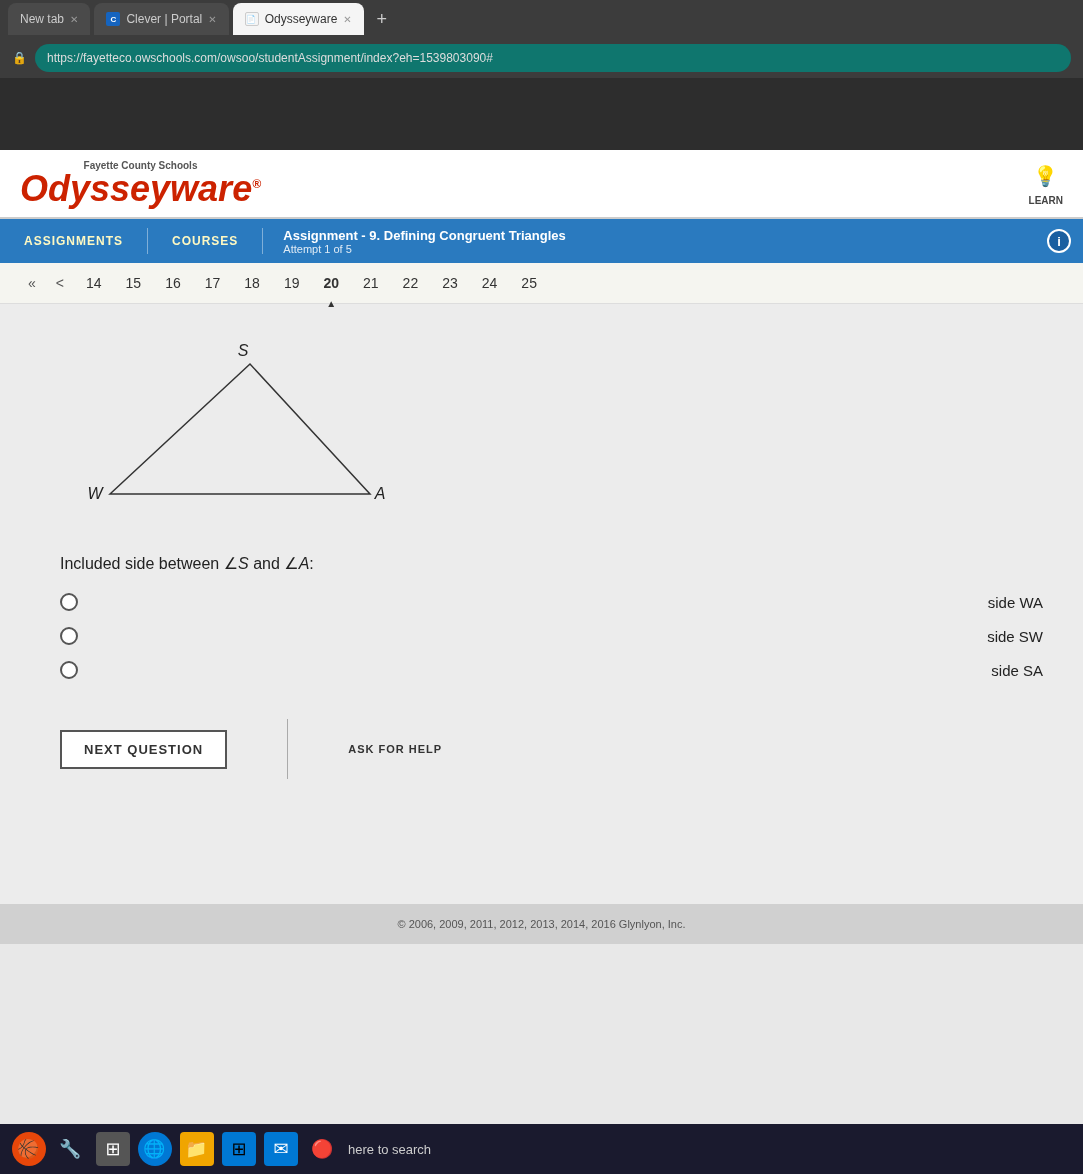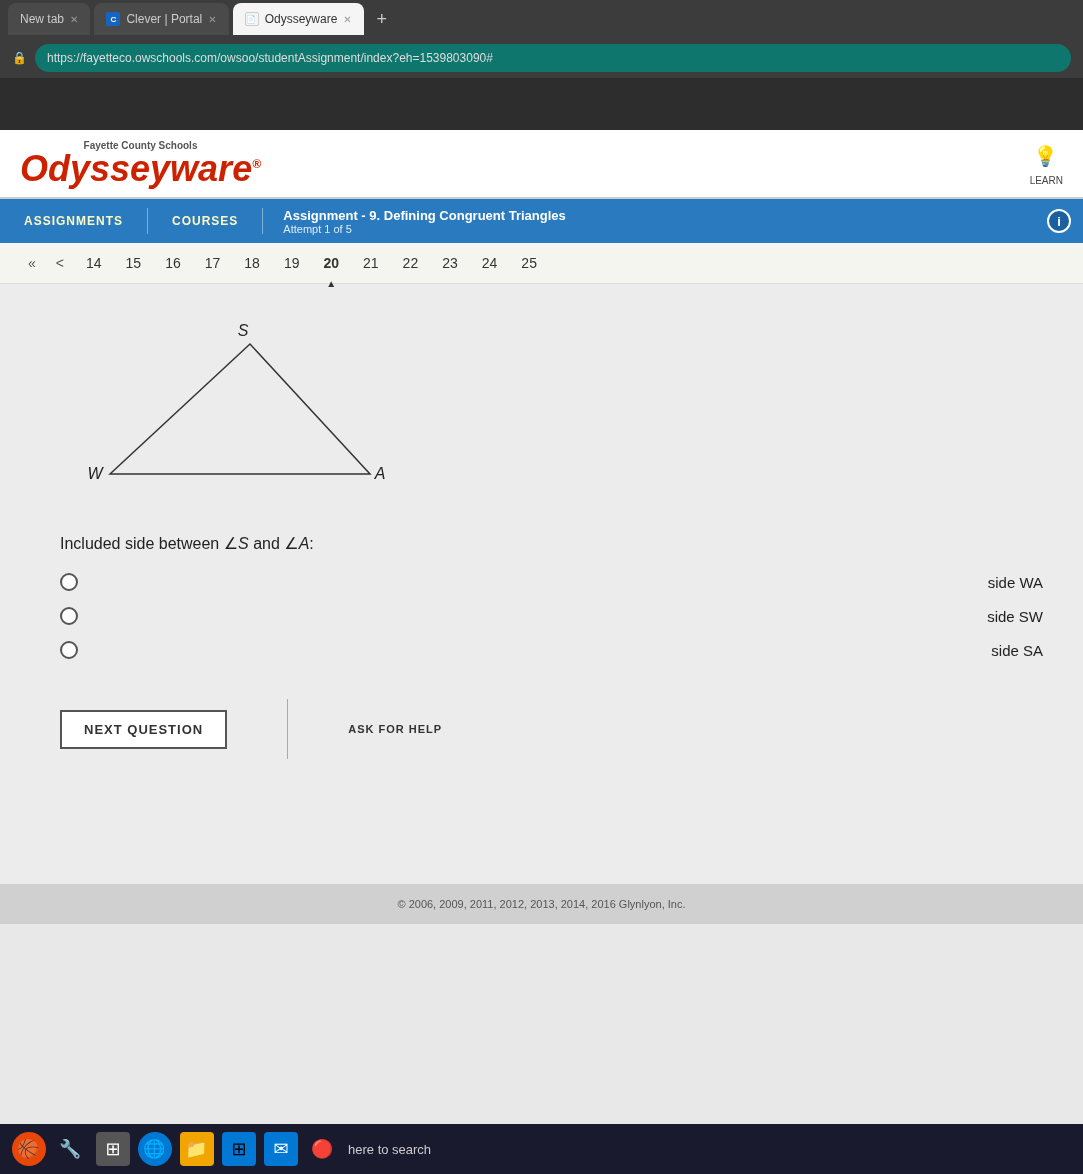--- a/index.html
+++ b/index.html
@@ -8,21 +8,21 @@
       height: 1174px;
       background: #1a1a1a;
       font-family: Arial, sans-serif;
       overflow: hidden;
       position: relative;
     }
 
     
     .browser-chrome {
       background: #2d2d2d;
-      height: 130px;
+      height: 150px;
       display: flex;
       flex-direction: column;
     }
     .tab-bar {
       display: flex;
       align-items: center;
       height: 38px;
       background: #3c3c3c;
       padding: 0 8px;
       gap: 4px;
@@ -145,21 +145,21 @@
       width: 30px;
       height: 30px;
       display: flex;
       align-items: center;
       justify-content: center;
       font-size: 20px;
     }
     .learn-label {
       font-size: 10px;
       color: #444;
-      font-weight: normal;
+      font-weight: bold;
     }
 
     
     .nav-bar {
       background: #2a7abf;
       display: flex;
       align-items: center;
       padding: 0;
       height: 44px;
     }

